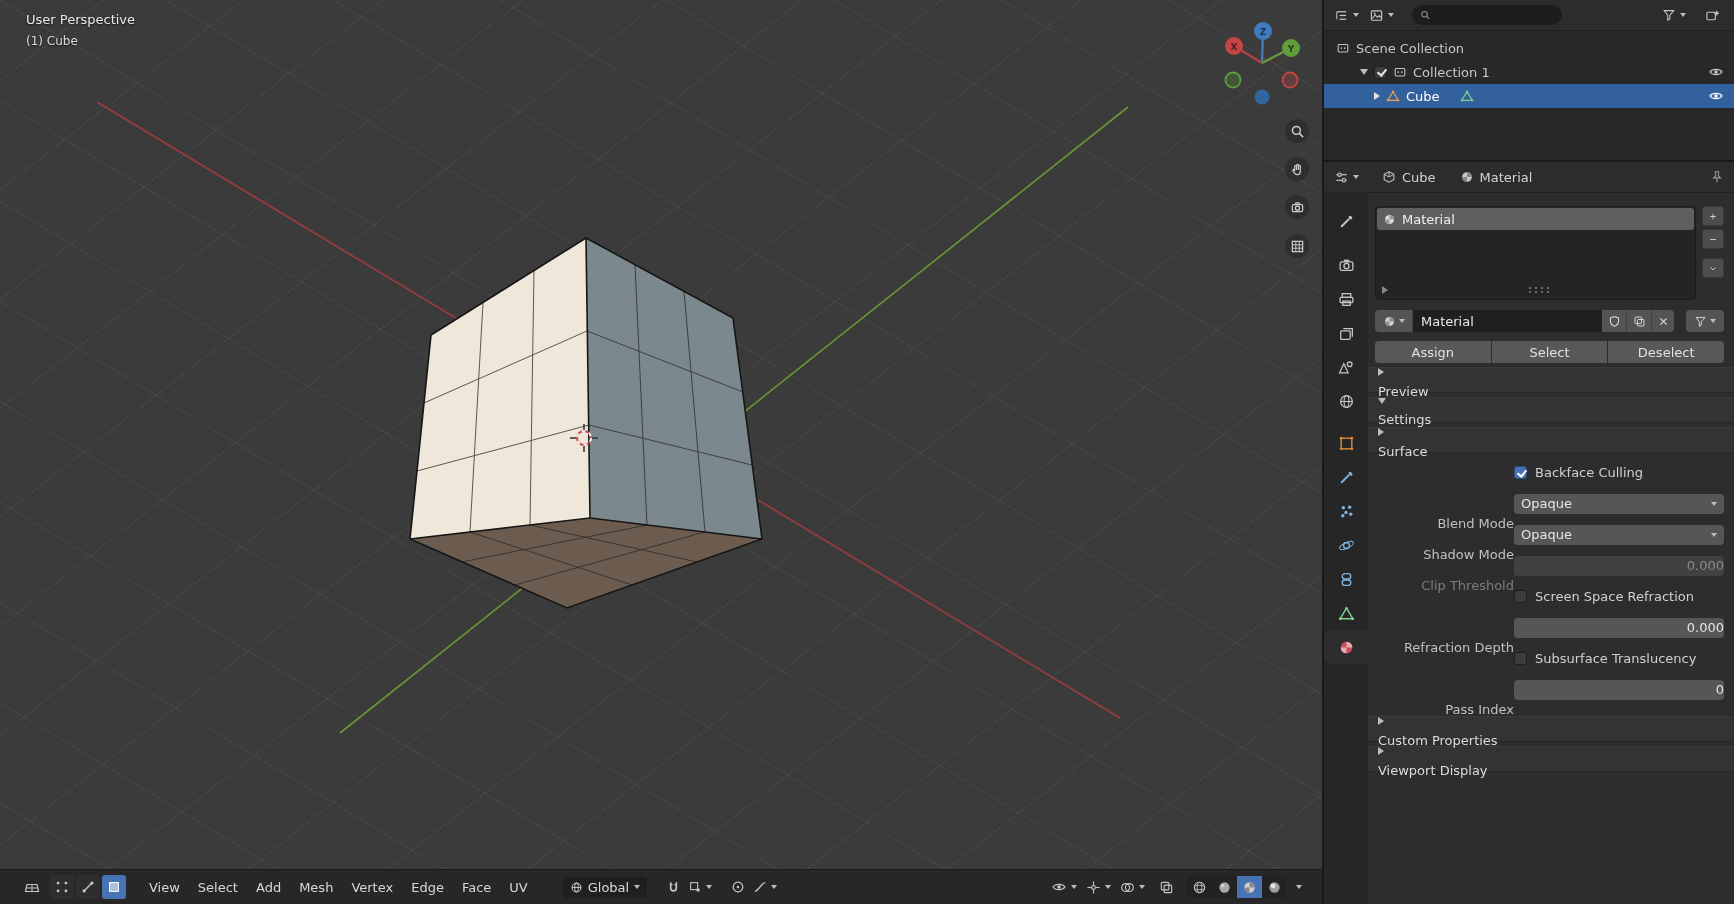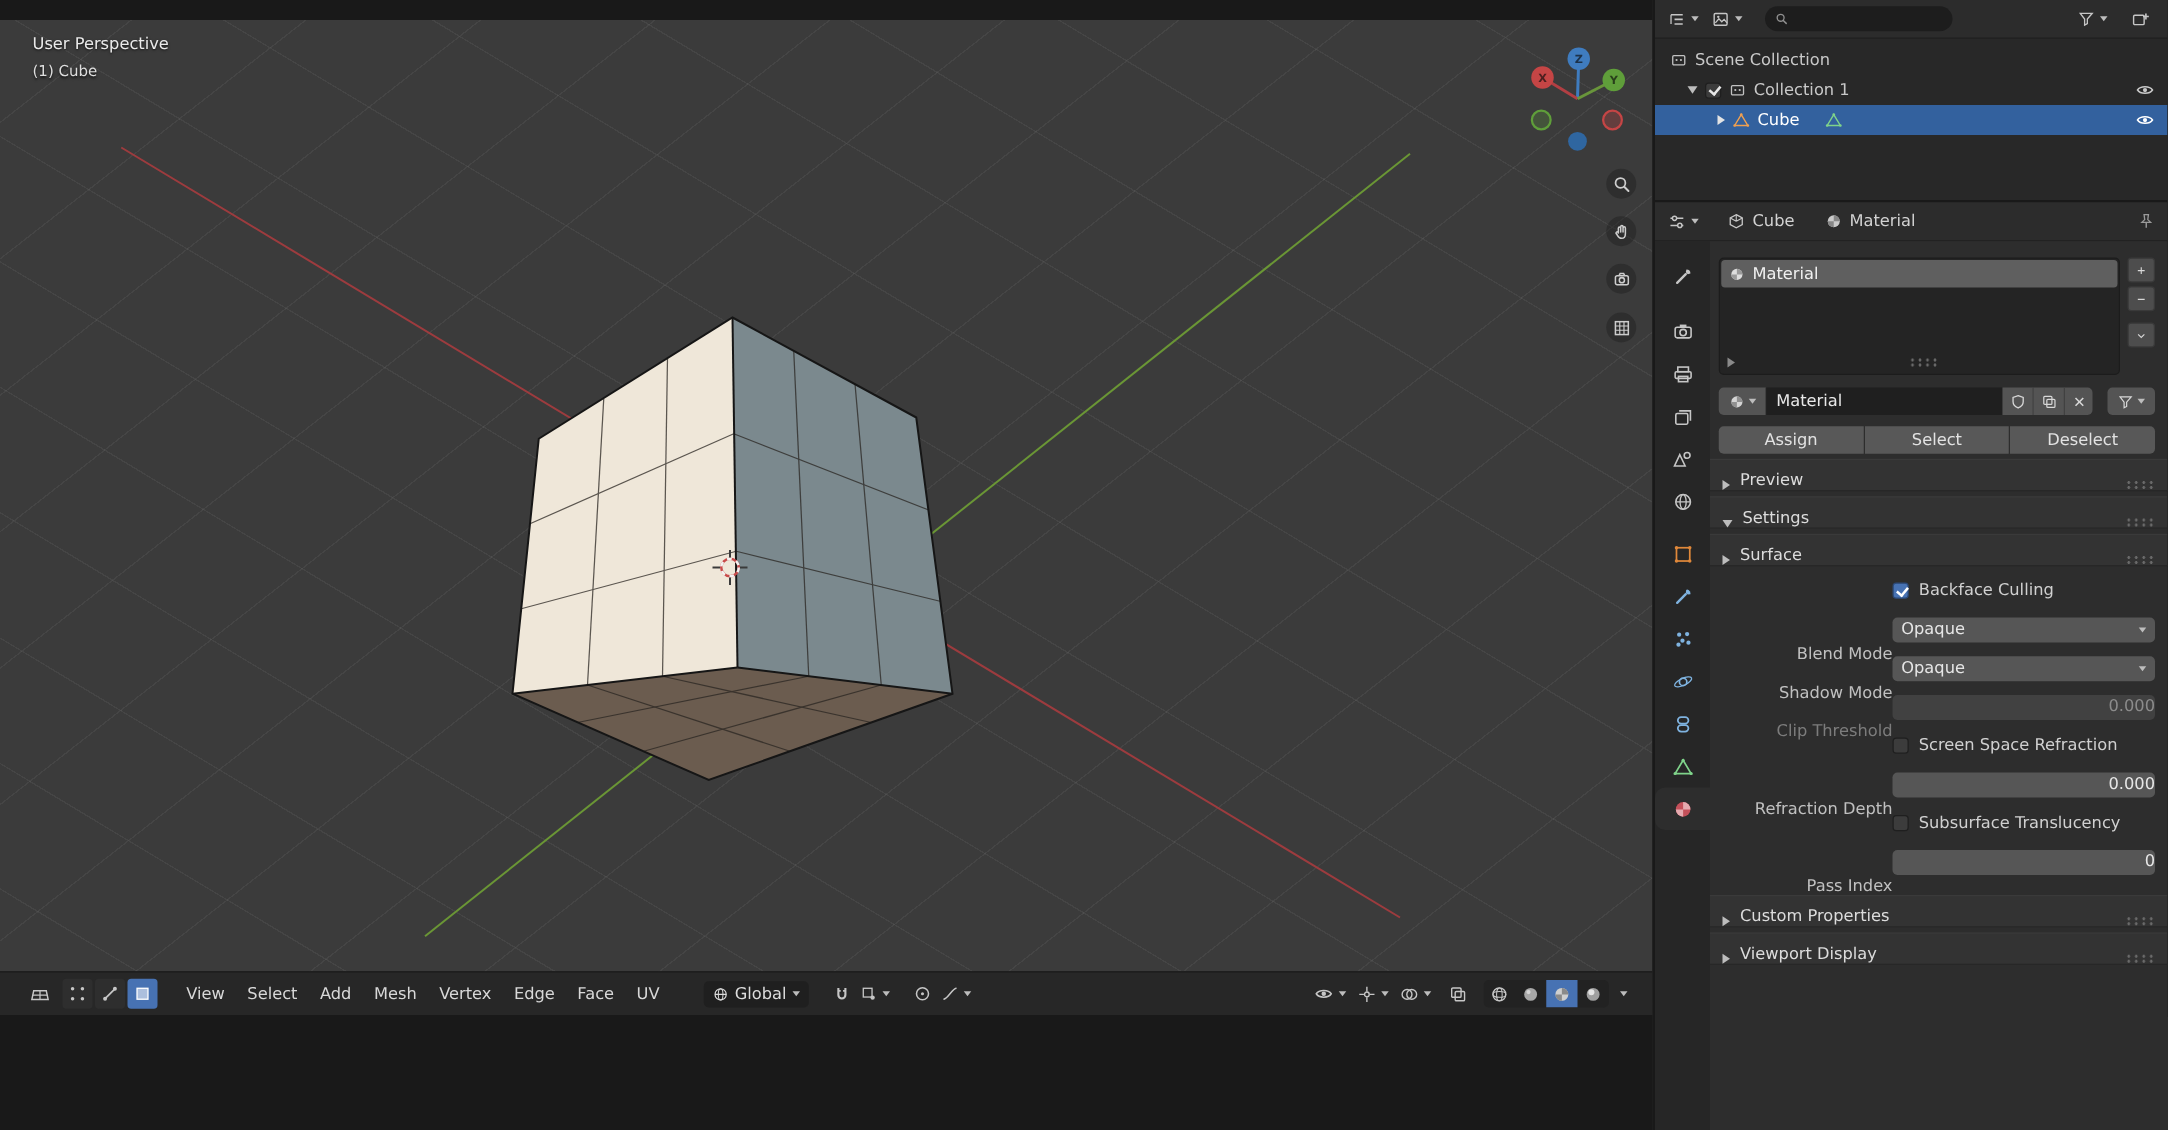--- a/index.html
+++ b/index.html
@@ -2,21 +2,21 @@
 <html><head>
 <meta charset="utf-8">
 <style>
   html,body{margin:0;padding:0;overflow:hidden;background:#191919;}
   body{width:1734px;height:904px;font-family:"DejaVu Sans","Liberation Sans",sans-serif;
        -webkit-font-smoothing:antialiased;font-size:13px;color:#d6d6d6;}
   *{box-sizing:border-box;}
   #app{position:relative;width:1734px;height:904px;}
 
   
-  .viewport{position:absolute;left:0;top:16px;width:1322px;height:796px;
+  .viewport{position:absolute;left:0;top:0;width:1322px;height:904px;
     background:
       repeating-linear-gradient(31deg, rgba(255,255,255,0.05) 0 1px, transparent 1px 86px),
       repeating-linear-gradient(322deg, rgba(255,255,255,0.05) 0 1px, transparent 1px 86px),
       #3b3b3b;}
   .scene-svg{position:absolute;left:0;top:0;}
   .vp-info{position:absolute;left:26px;top:12px;text-shadow:0 1px 2px rgba(0,0,0,.7);}
   .vp-info .l1{font-size:13px;color:#eaeaea;margin-bottom:7px;}
   .vp-info .l2{font-size:12px;color:#dedede;}
   .gizmo-svg{position:absolute;left:1217px;top:18px;}
   .gz{font-size:9px;font-weight:bold;fill:rgba(10,10,10,.65);text-anchor:middle;}
@@ -109,21 +109,21 @@
   .db-x{width:22px;border-radius:0 4px 4px 0;border-right:none;}
   .db-link{width:38px;border-radius:4px;margin-left:12px;border-right:none;}
 
   .actions{display:flex;gap:1px;margin:9px 10px 0 7px;}
   .abtn{flex:1;height:22px;background:#585858;border:none;color:#e2e2e2;font-size:13px;
     font-family:"DejaVu Sans",sans-serif;display:flex;align-items:center;justify-content:center;}
   .abtn:first-child{border-radius:4px 0 0 4px;}
   .abtn:last-child{border-radius:0 4px 4px 0;}
 
   .panel-header{height:26px;margin-top:4px;background:#333333;border-top:1px solid #3a3a3a;
-    border-bottom:1px solid #272727;display:flex;align-items:flex-end;gap:8px;padding:0 10px;color:#dcdcdc;}
+    border-bottom:1px solid #272727;display:flex;align-items:flex-start;gap:8px;padding:0 10px;color:#dcdcdc;flex-direction:column;}
   .panel-header:first-of-type{margin-top:14px;}
   .panel-header .grip{margin-left:auto;}
   .pbody{padding:9px 10px 12px 0;}
   .prow{display:flex;align-items:center;height:21px;margin-bottom:10px;}
   .prow:last-child{margin-bottom:0;}
   .rlabel{width:146px;text-align:right;padding-right:0;color:#c0c0c0;white-space:nowrap;margin-top:40px;}
   .rwidget{flex:1;display:flex;align-items:center;}
   .wdrop{flex:1;height:20px;background:#565656;border-radius:4px;display:flex;align-items:center;
     padding:0 7px;color:#e6e6e6;}
   .wdrop .cdown{margin-left:auto;}
@@ -426,21 +426,21 @@
 
       <div class="tree">
         <div class="trow" style="padding-left:12px">
           <svg class="svgi" width="14" height="14" viewBox="0 0 16 16" style="color:#c2c2c2">
             <rect x="2.5" y="4" width="11" height="8.5" rx="1" fill="none" stroke="currentColor" stroke-width="1.2"></rect>
             <circle cx="6" cy="8" r="1" fill="currentColor"></circle>
               <circle cx="10" cy="8" r="1" fill="currentColor"></circle>
           </svg>
           <span>Scene Collection</span>
         </div>
-        <div class="trow" style="padding-left:26px">
+        <div class="trow" style="padding-left:36px">
           <span class="tri-d"></span>
           <span class="chkbox checked"></span>
           <svg class="svgi" width="14" height="14" viewBox="0 0 16 16" style="color:#c2c2c2">
             <rect x="2.5" y="4" width="11" height="8.5" rx="1" fill="none" stroke="currentColor" stroke-width="1.2"></rect>
             <circle cx="6" cy="8" r="1" fill="currentColor"></circle>
               <circle cx="10" cy="8" r="1" fill="currentColor"></circle>
           </svg>
           <span>Collection 1</span>
           <svg class="svgi eye" width="16" height="16" viewBox="0 0 16 16" style="color:#c9c9c9">
             <path d="M2 8c2.2-3.4 9.8-3.4 12 0c-2.2 3.4-9.8 3.4-12 0z" fill="none" stroke="currentColor" stroke-width="1.2"></path>

